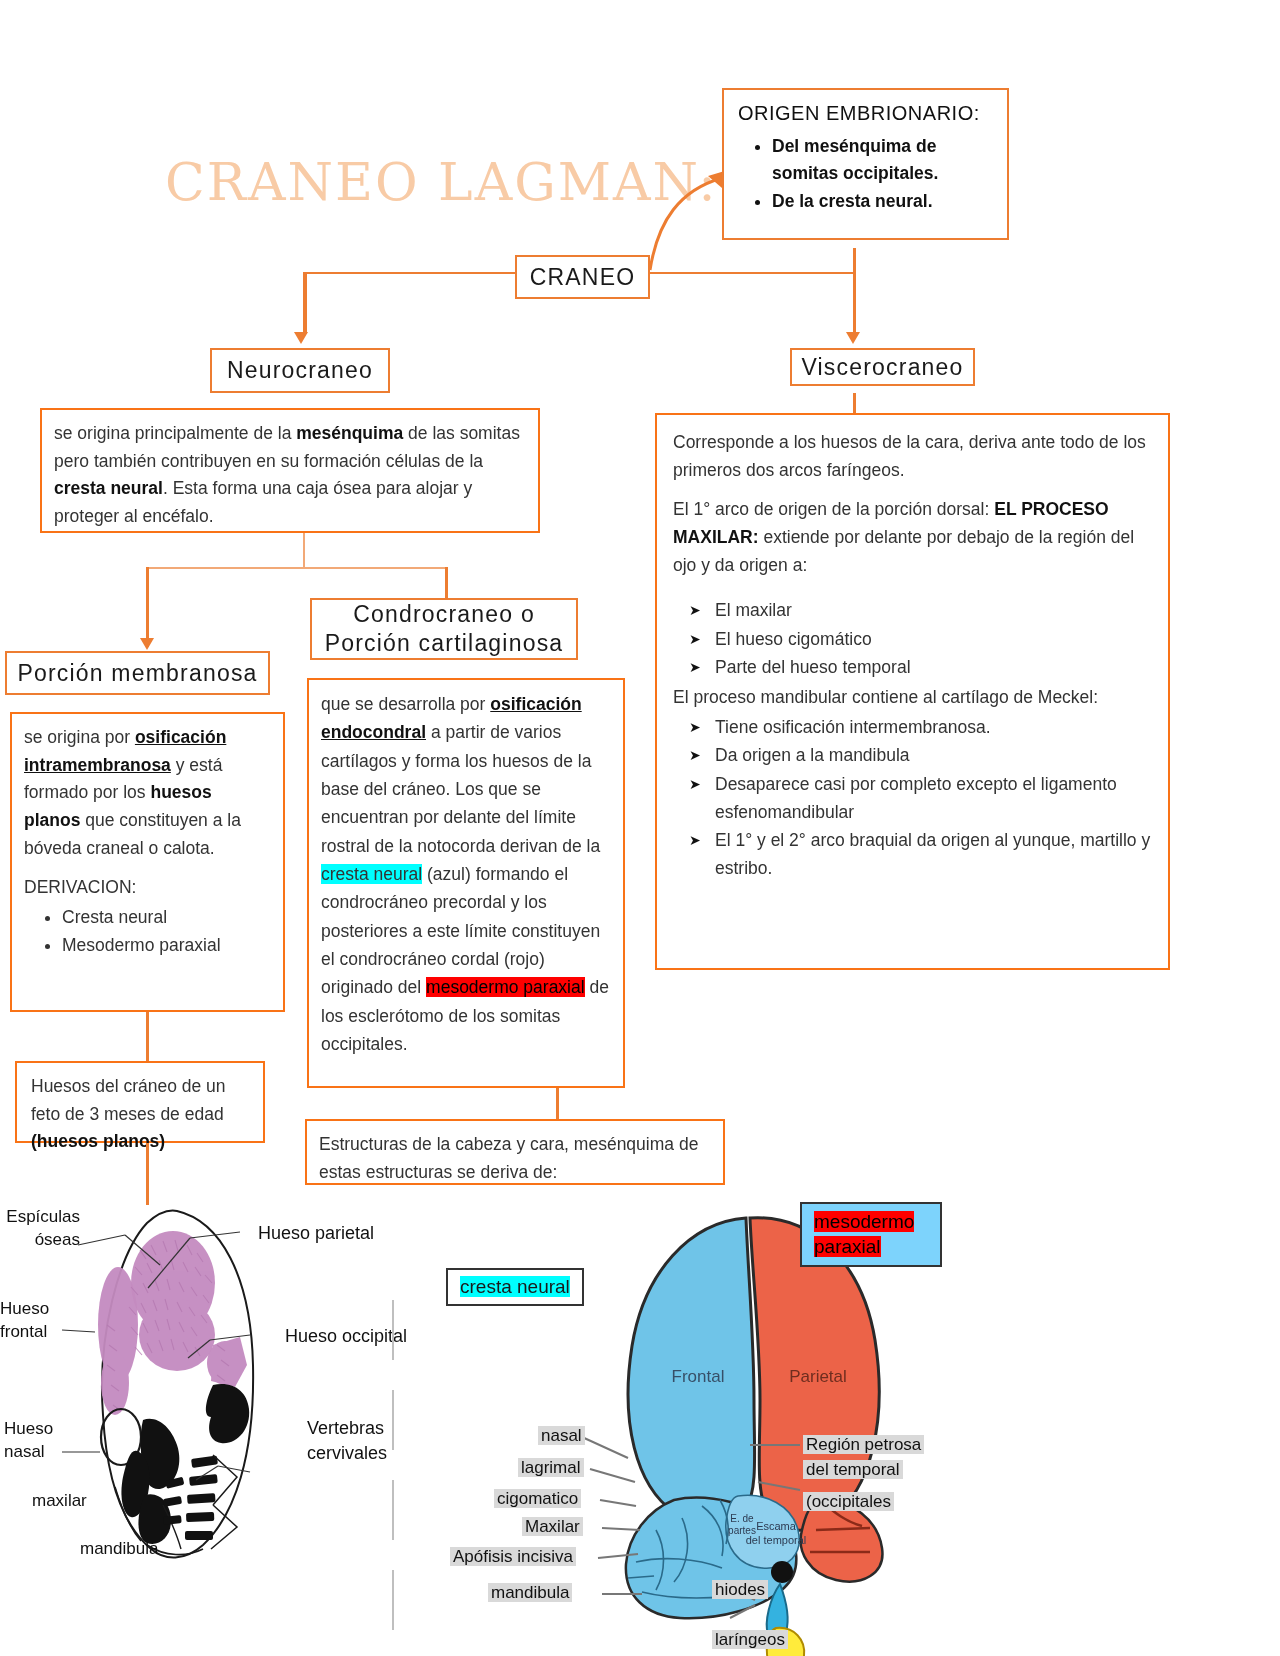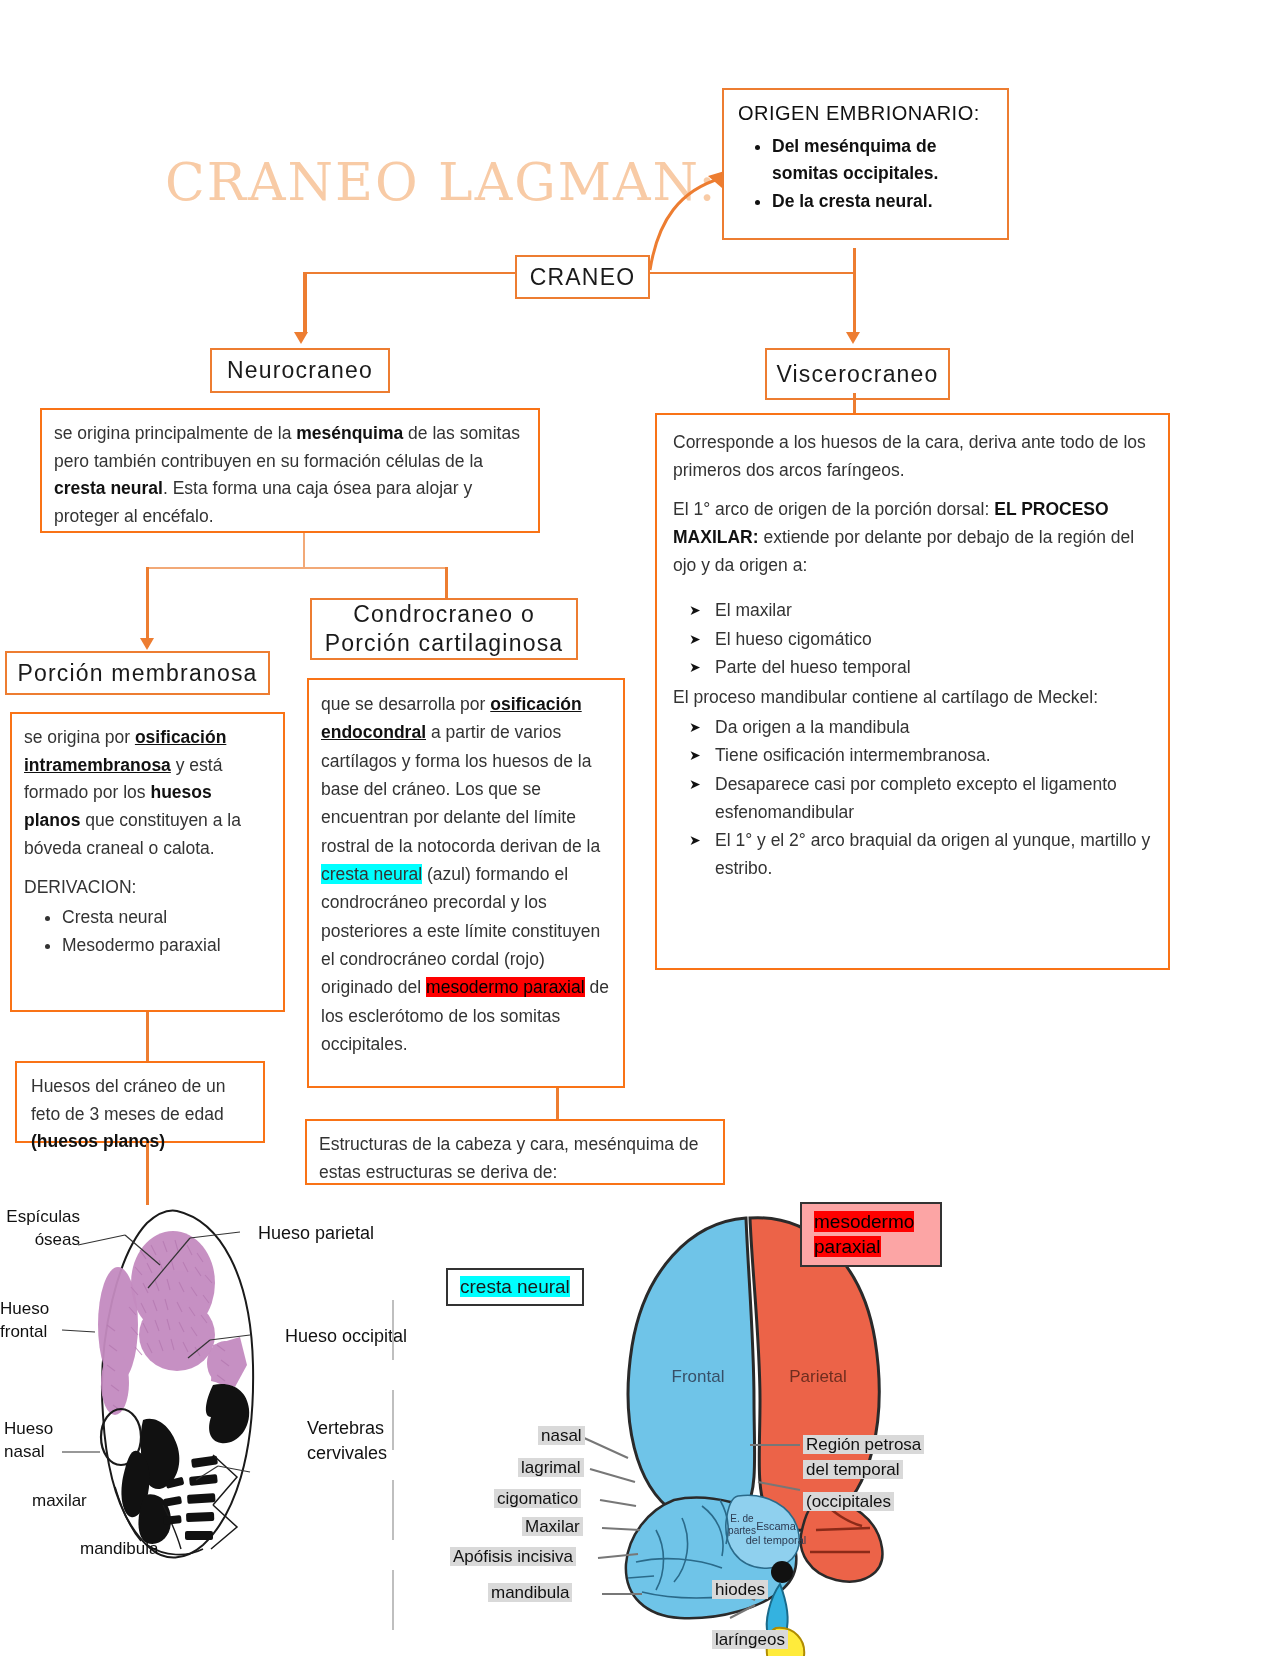--- a/index.html
+++ b/index.html
@@ -133,39 +133,39 @@
     <span>que se desarrolla por </span><u>osificación endocondral</u><span> a partir de varios cartílagos y forma los huesos de la base del cráneo. Los que se encuentran por delante del límite rostral de la notocorda derivan de la </span><span class="hl-cyan">cresta neural</span><span> (azul) formando el condrocráneo precordal y los posteriores a este límite constituyen el condrocráneo cordal (rojo) originado del </span><span class="hl-red">mesodermo paraxial</span><span> de los esclerótomo de los somitas occipitales.</span>
   </p>
 </div>
 
 <div class="ln" style="left:556px;top:1088px;width:3px;height:32px;"></div>
 
 <div class="abs textbox" style="left:305px;top:1119px;width:420px;height:66px;padding:10px 12px;">
   <span>Estructuras de la cabeza y cara, mesénquima de estas estructuras se deriva de:</span>
 </div>
 
-<div class="abs nodebox" style="left:765px;top:348px;width:185px;height:52px;">
+<div class="abs nodebox" style="left:790px;top:348px;width:185px;height:38px;">
   <span class="nodelabel">Viscerocraneo</span>
 </div>
 <div class="ln" style="left:853px;top:393px;width:3px;height:22px;"></div>
 
 <div class="abs textbox" style="left:655px;top:413px;width:515px;height:557px;padding:14px 16px;">
   <p>Corresponde a los huesos de la cara, deriva ante todo de los primeros dos arcos faríngeos.</p>
   <p style="margin-bottom:18px;">
     <span>El 1° arco de origen de la porción dorsal: </span><b>EL PROCESO MAXILAR:</b><span> extiende por delante por debajo de la región del ojo  y da origen a:</span>
   </p>
   <ul class="arr">
     <li>El maxilar</li>
     <li>El hueso cigomático</li>
     <li>Parte del hueso temporal</li>
   </ul>
   <p style="margin:2px 0 2px 0;">El proceso mandibular contiene al cartílago de Meckel:</p>
   <ul class="arr">
+    <li>Tiene osificación intermembranosa.</li>
     <li>Da origen a la mandibula</li>
-    <li>Tiene osificación intermembranosa.</li>
     <li>Desaparece casi por completo excepto el ligamento esfenomandibular</li>
     <li>El 1° y el 2° arco braquial da origen al yunque, martillo y estribo.</li>
   </ul>
 </div>
 
 <div class="abs" style="left:0px;top:1190px;width:380px;height:466px;">
 
   <svg style="position:absolute;left:85px;top:15px;width:180px;height:400px;overflow:visible;" viewBox="0 0 180 400">
 
     <path d="M 92 6 C 135 16, 166 70, 168 160 C 170 250, 150 310, 118 340
@@ -324,21 +324,21 @@
     <line x1="325" y1="415" x2="300" y2="428" stroke="#777" stroke-width="2"></line>
     <line x1="322" y1="452" x2="288" y2="450" stroke="#777" stroke-width="2"></line>
     <line x1="370" y1="255" x2="320" y2="255" stroke="#777" stroke-width="2"></line>
     <line x1="370" y1="300" x2="328" y2="292" stroke="#777" stroke-width="2"></line>
   </svg>
 
   <div class="abs" style="left:16px;top:78px;border:2px solid #333;background:#fff;padding:6px 12px;">
     <span class="hl-cyan" style="font-size:19px;">cresta neural</span>
   </div>
 
-  <div class="abs" style="left:370px;top:12px;border:2px solid #333;background:#fca5a5;padding:7px 12px;width:142px;">
+  <div class="abs" style="left:370px;top:12px;border:2px solid #333;background:#7dd3fc;padding:7px 12px;width:142px;">
     <div><span class="hl-red" style="font-size:19px;">mesodermo</span></div>
     <div style="margin-top:3px;"><span class="hl-red" style="font-size:19px;">paraxial</span></div>
   </div>
 
 
   <div class="abs" style="left:108px;top:236px;">
     <span class="greylbl">nasal</span></div>
   <div class="abs" style="left:88px;top:268px;">
     <span class="greylbl">lagrimal</span></div>
   <div class="abs" style="left:64px;top:299px;">

